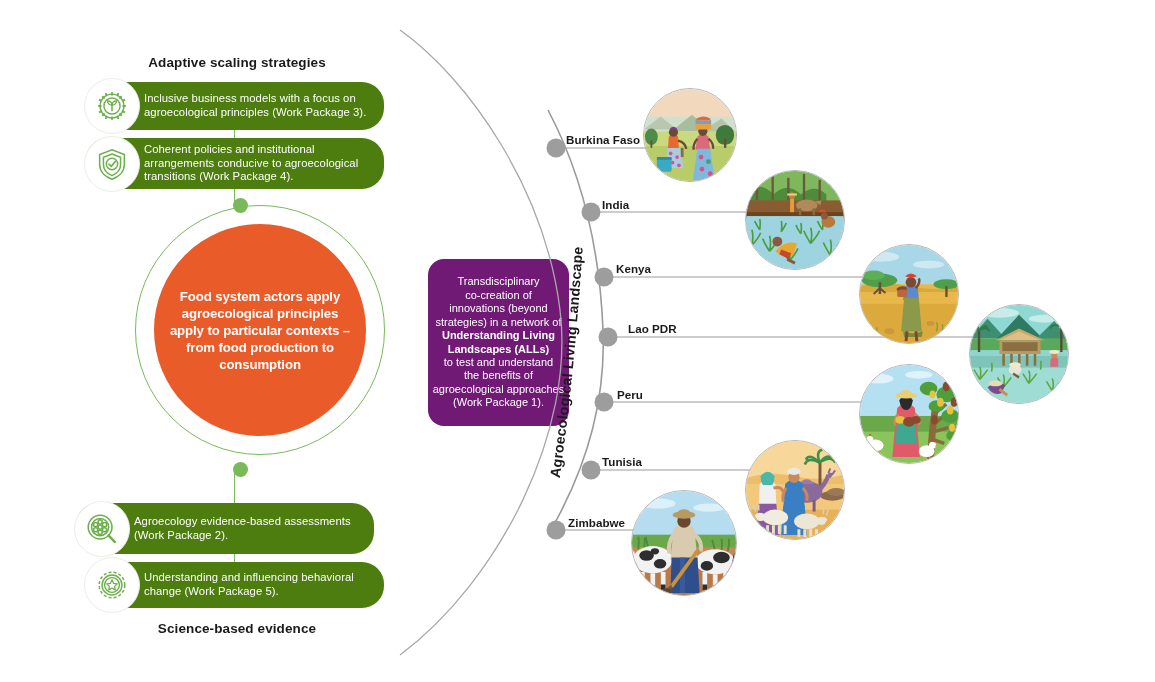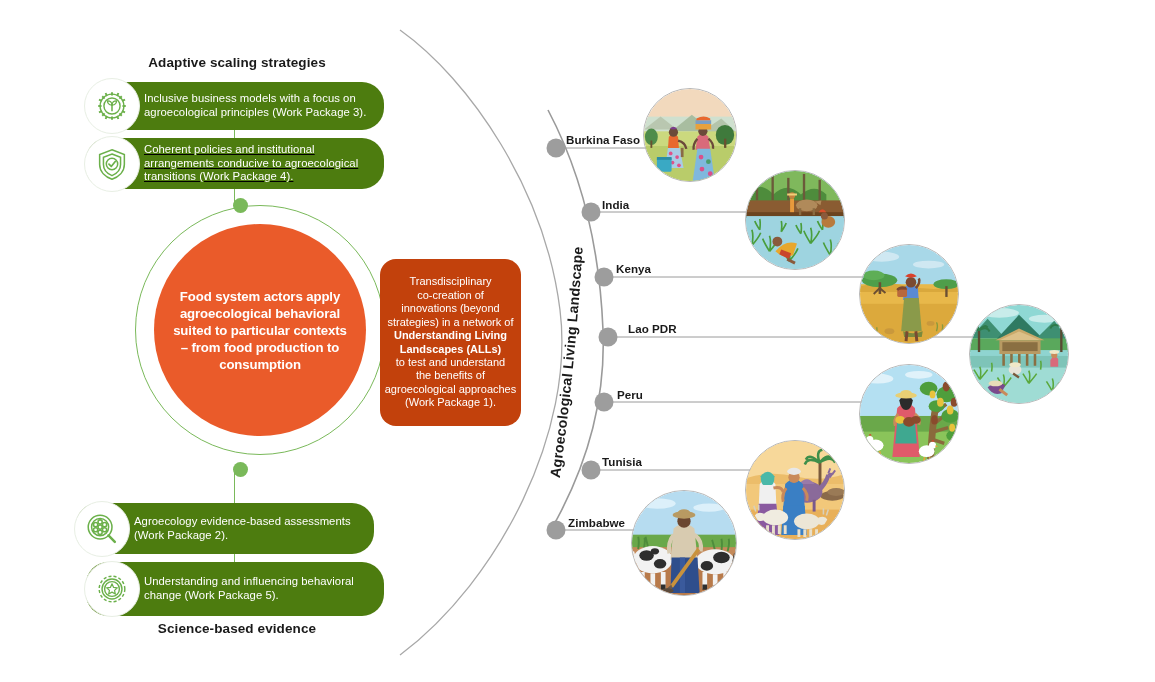--- a/index.html
+++ b/index.html
@@ -44,23 +44,23 @@
     width:54px;height:54px;
     border-radius:50%;
     background:#ffffff;
     border:1px solid #e8efe4;
     display:flex;align-items:center;justify-content:center;
     z-index:3;
   }
   .card-icon svg{display:block;}
 
   #card-wp3{left:86px;top:82px;width:298px;height:48px;}
-  #card-wp4{left:86px;top:138px;width:298px;height:51px;text-decoration:underline;}
+  #card-wp4{left:86px;top:138px;width:298px;height:51px;}
   #card-wp2{left:76px;top:503px;width:298px;height:51px;}
-  #card-wp5{left:86px;top:562px;width:298px;height:54px;}
+  #card-wp5{left:86px;top:562px;width:298px;height:46px;}
 
   
   .vline{position:absolute;width:1.4px;background:#7ab95a;}
 
   
   #ring{
     position:absolute;left:135px;top:205px;
     width:250px;height:250px;border-radius:50%;
     border:1.3px solid #7ab95a;box-sizing:border-box;
   }
@@ -77,22 +77,22 @@
   }
   .node-dot{
     position:absolute;width:15px;height:15px;border-radius:50%;
     background:#7ab95a;
   }
   #dot-top{left:233px;top:198px;}
   #dot-bottom{left:233px;top:462px;}
 
   
   #card-wp1{
-    position:absolute;left:380px;top:259px;width:141px;height:167px;
-    background:#c2410c;border-radius:16px;
+    position:absolute;left:428px;top:259px;width:141px;height:167px;
+    background:#701a75;border-radius:16px;
     display:flex;align-items:center;justify-content:center;
   }
   #card-wp1 .mid-text{
     color:#ffffff;font-size:11px;line-height:13.4px;text-align:center;
     padding:0 4px;
   }
   #card-wp1 .mid-text b{font-weight:bold;}
 
   
   #arcsvg{position:absolute;left:0;top:0;width:1155px;height:682px;pointer-events:none;}
@@ -175,21 +175,21 @@
         </g>
       </svg>
     </div>
     <div class="card-text">Coherent policies and institutional arrangements conducive to agroecological transitions (Work Package 4).</div>
   </div>
 
   <div id="ring"></div>
   <div class="node-dot" id="dot-top"></div>
   <div class="node-dot" id="dot-bottom"></div>
   <div id="core">
-    <div class="core-text">Food system actors apply agroecological behavioral suited to particular contexts – from food production to consumption</div>
+    <div class="core-text">Food system actors apply agroecological principles apply to particular contexts – from food production to consumption</div>
   </div>
 
   <div class="card" id="card-wp2">
     <div class="card-icon">
       <svg width="38" height="38" viewBox="0 0 40 40">
         <g fill="none" stroke="#6bb04a" stroke-width="1.6">
           <circle cx="18" cy="18" r="12.5"></circle>
           <circle cx="18" cy="18" r="9"></circle>
           <line x1="26.8" y1="26.8" x2="33.5" y2="33.5" stroke-width="2.6" stroke-linecap="round"></line>
           <circle cx="18" cy="18" r="2.2"></circle>

